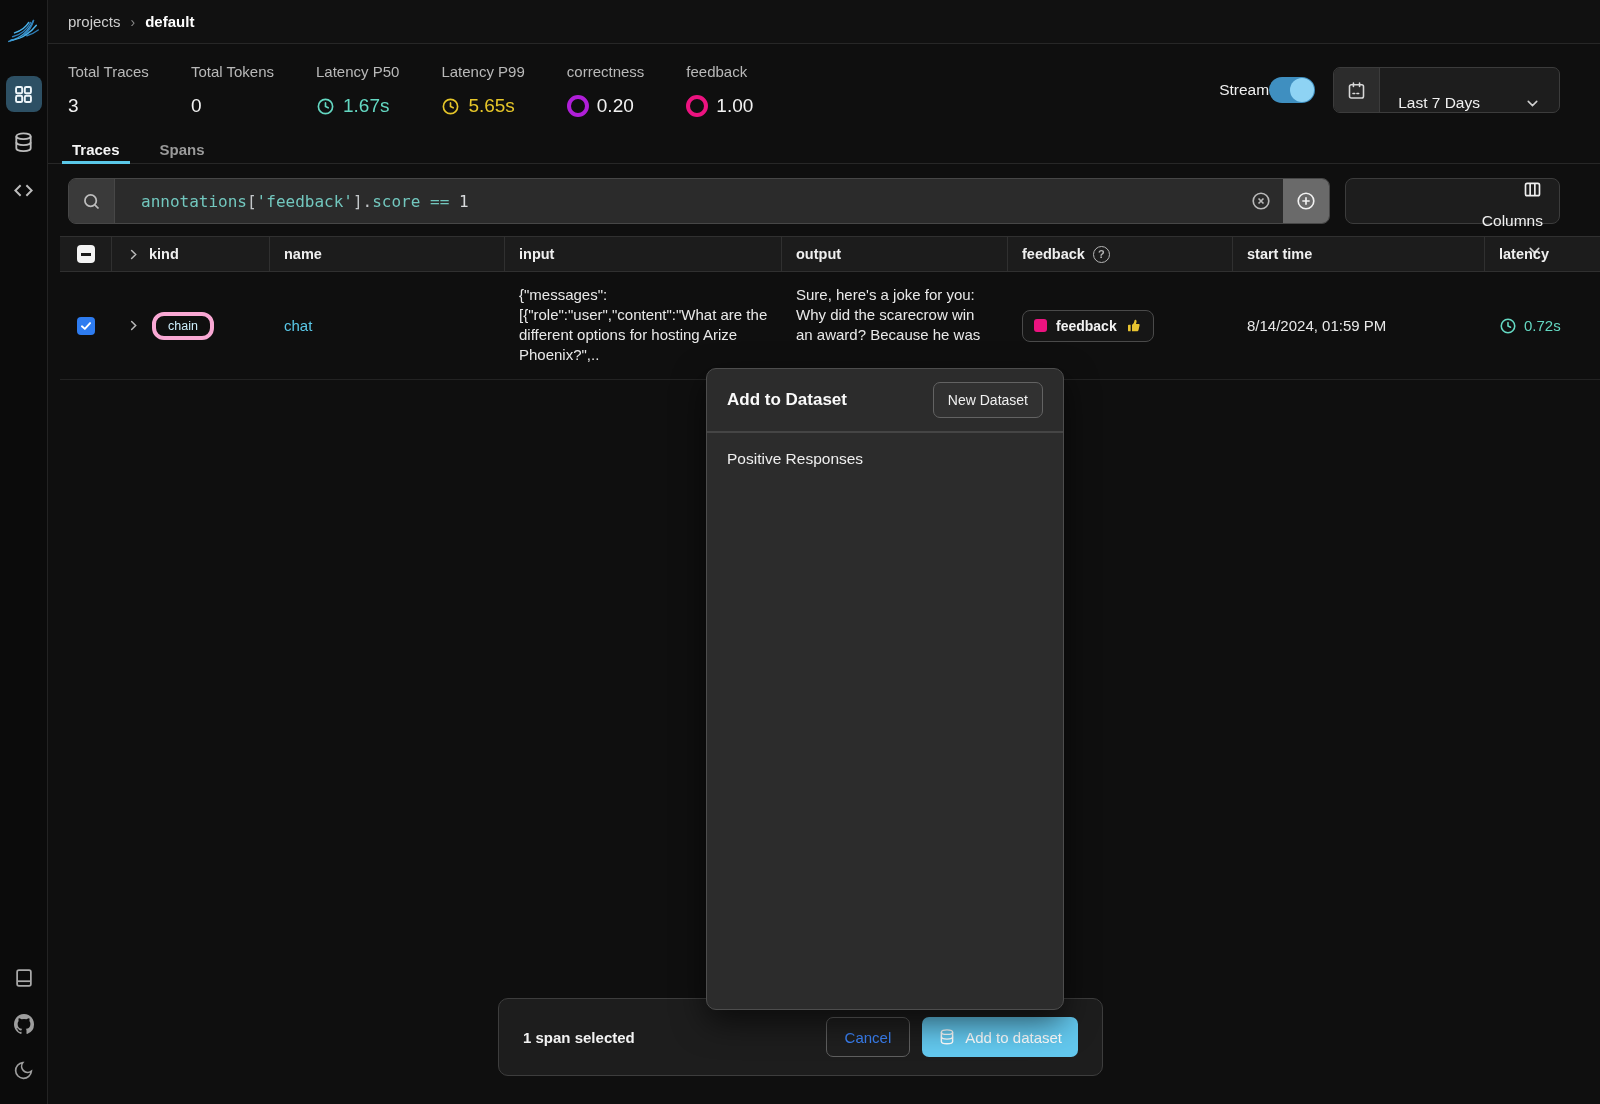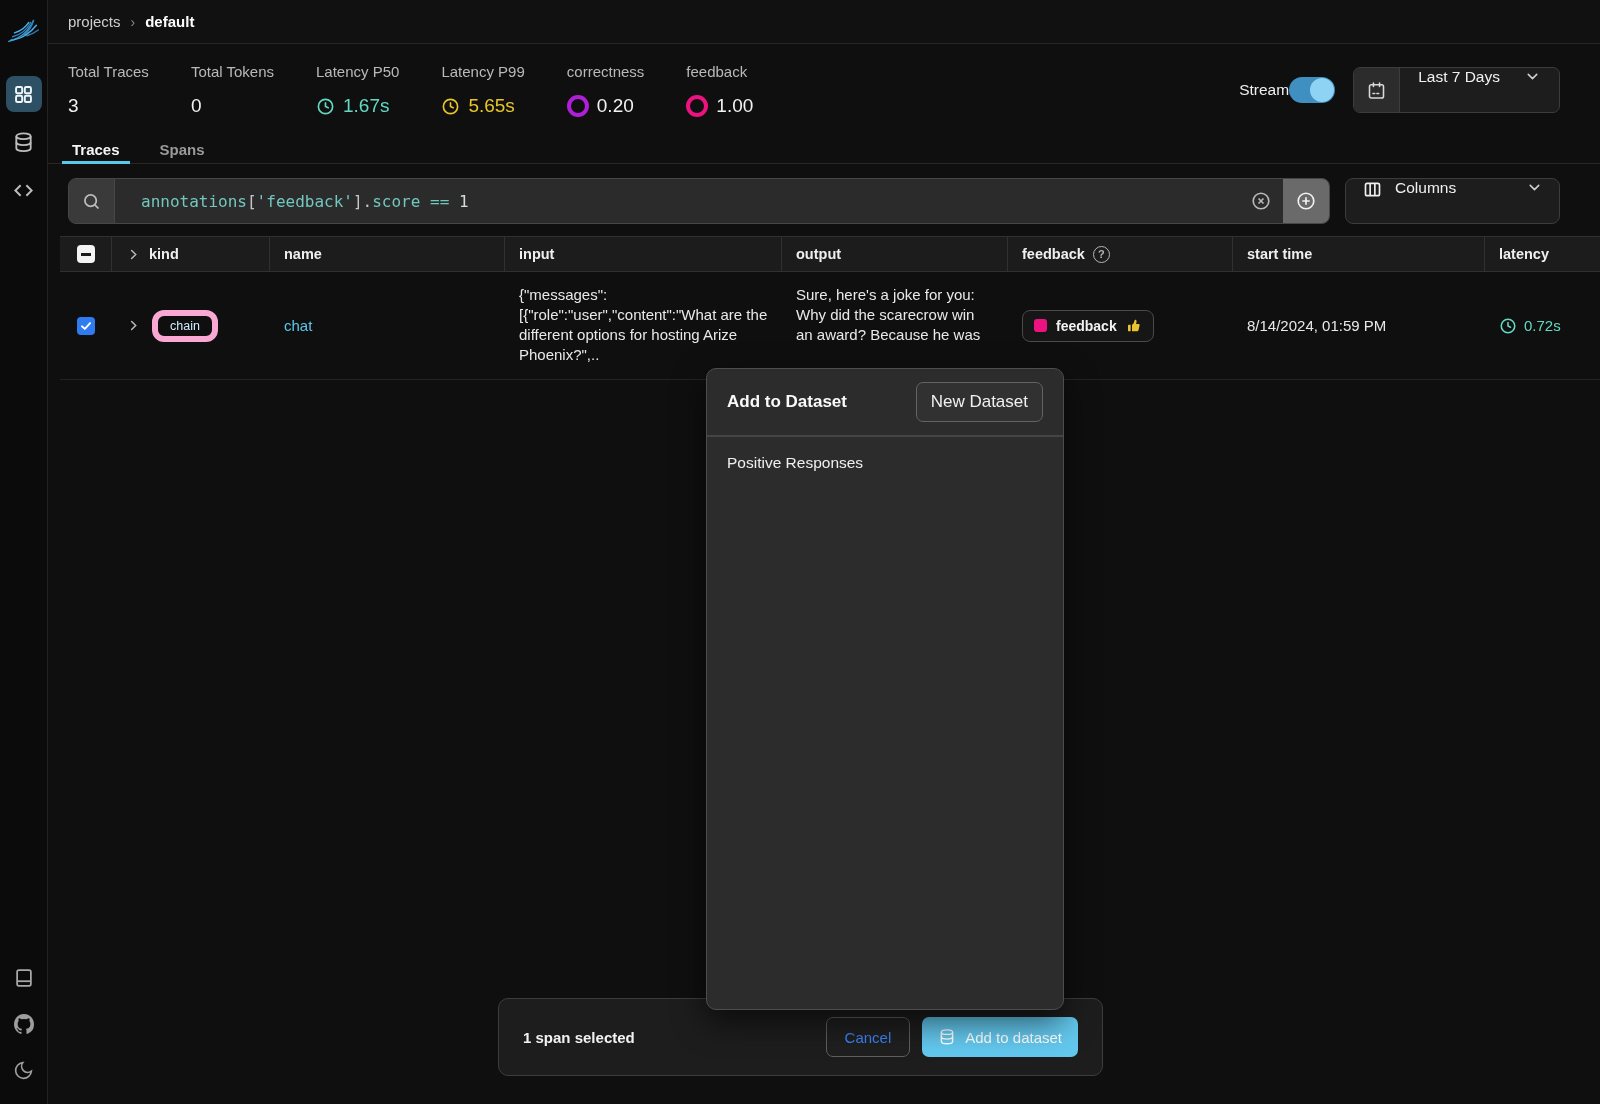--- a/index.html
+++ b/index.html
@@ -37,21 +37,21 @@
 
   .controls { margin-left:auto; display:flex; align-items:center; gap:18px; }
   .stream-wrap { display:flex; align-items:center; }
   .stream-label { font-size:15.5px; color:#f0f0f0; }
   .toggle { width:46px; height:26px; border-radius:13px; background:#3f8fc0; position:relative; cursor:pointer; }
   .toggle .knob { position:absolute; top:1px; right:1px; width:24px; height:24px; border-radius:50%; background:#8ed3f4; }
   .date-group { display:flex; align-items:stretch; height:46px; border:1px solid #3c3c3c;
     border-radius:7px; overflow:hidden; background:#1d1d1d; cursor:pointer; }
   .date-cal { width:46px; background:#2c2c2c; border-right:1px solid #3c3c3c;
     display:flex; align-items:center; justify-content:center; }
-  .date-label-wrap { display:flex; align-items:flex-start; gap:24px; padding:0 18px; }
+  .date-label-wrap { display:flex; align-items:flex-end; gap:44px; padding:0 18px; }
   .date-label { font-size:15.5px; color:#f0f0f0; }
 
   
   .tabs-row { display:flex; padding-left:14px; border-bottom:1px solid #272727; height:28px; }
   .tab { position:relative; display:flex; align-items:center; padding:0 10px; margin-right:20px;
     font-size:15px; font-weight:bold; color:#9a9a9a; cursor:pointer; }
   .tab.active { color:#f5f5f5; }
   .tab.active::after { content:""; position:absolute; left:0; right:0; bottom:-1px; height:3px; background:#5ac8e8; }
 
   
@@ -61,59 +61,59 @@
   .search-icon-seg { width:46px; align-self:stretch; background:#3a3a3a; border-right:1px solid #474747;
     display:flex; align-items:center; justify-content:center; }
   .query { flex:1; padding-left:14px; font-family:"DejaVu Sans Mono", monospace; font-size:16px; white-space:pre;margin-left:12px; }
   .tok-ident, .tok-string, .tok-op { color:#72c7be; }
   .tok-punc { color:#c3c7c9; }
   .tok-num { color:#d8dadc; }
   .icon-btn { width:44px; align-self:stretch; display:flex; align-items:center; justify-content:center; cursor:pointer; }
   .plus-seg { width:46px; align-self:stretch; background:#6a6a6a; display:flex; align-items:center;
     justify-content:center; cursor:pointer; }
   .columns-btn { width:215px; height:46px; background:#1d1d1d; border:1px solid #3c3c3c; border-radius:8px;
-    display:flex; align-items:flex-start; padding:0 16px; gap:12px; cursor:pointer; }
+    display:flex; align-items:flex-end; padding:0 16px; gap:12px; cursor:pointer;flex-direction:column; }
   .columns-label { font-size:15.5px; color:#f0f0f0; }
   .columns-btn .chev { margin-left:auto; }
 
   
   .table { margin-left:12px; }
   .grid-cols { display:grid; grid-template-columns:52px 158px 235px 277px 226px 225px 252px 1fr; }
   .thead { background:#1c1c1c; border-top:1px solid #303030; border-bottom:1px solid #303030; }
   .th { padding:8px 14px; font-size:14.5px; font-weight:bold; color:#efefef; border-right:1px solid #303030;
     display:flex; align-items:center; gap:8px; height:34px; }
   .th:last-child { border-right:none; }
   .th.center { justify-content:center; padding:0; }
   .qmark { width:17px; height:17px; border:1.4px solid #b5b5b5; border-radius:50%; font-size:11px;
     font-weight:bold; color:#b5b5b5; display:inline-flex; align-items:center; justify-content:center; }
   .trow { border-bottom:1px solid #232323; min-height:108px; }
   .td { padding:0 14px; font-size:15px; display:flex; align-items:center; }
   .td.top { align-items:flex-start; padding-top:13px; line-height:20px; }
   .td.center { justify-content:center; padding:0; }
   .cell-text { color:#e9e9e9; overflow-wrap:break-word; word-break:break-word; width:100%; }
-  .chain-pill { border:6px solid #f9a8d4; color:#cdeefb; border-radius:12px; padding:3px 12px; font-size:12.5px; }
+  .chain-pill { border:4px solid #f9a8d4; color:#cdeefb; border-radius:12px; padding:3px 12px; font-size:12.5px; }
   .name-link { color:#5ac8e8; cursor:pointer; }
   .latency-val { color:#64d8c2; display:flex; align-items:center; gap:7px; }
   .checkbox { width:18px; height:18px; border-radius:4px; background:#2e7cf0; display:flex;
     align-items:center; justify-content:center; cursor:pointer; }
   .checkbox-ind { width:18px; height:18px; border-radius:4px; background:#f4f4f4; position:relative; cursor:pointer; }
   .checkbox-ind::after { content:""; position:absolute; left:4px; right:4px; top:8px; height:2.5px; background:#1b1b1b; }
   .fb-badge { display:inline-flex; align-items:center; gap:9px; border:1px solid #4a4a4a; background:#161616;
     border-radius:8px; padding:7px 11px; cursor:pointer; }
   .fb-square { width:13px; height:13px; border-radius:3px; background:#ec1380; }
   .fb-label { font-size:14px; font-weight:bold; color:#f2f2f2; }
 
   
   .modal { position:absolute; left:706px; top:368px; width:358px; height:642px; background:#2c2c2c;
     border:1px solid #4d4d4d; border-radius:10px; box-shadow:0 12px 32px rgba(0,0,0,.6); z-index:20;
     display:flex; flex-direction:column; }
   .modal-head { display:flex; align-items:center; justify-content:space-between; padding:13px 20px; }
   .modal-title { font-size:17px; font-weight:bold; color:#fafafa; }
   .new-dataset-btn { border:1px solid #636363; border-radius:7px; background:#313131; color:#f0f0f0;
-    font-size:17px; padding:9px 14px; cursor:pointer; font-family:inherit; }
+    font-size:14px; padding:9px 14px; cursor:pointer; font-family:inherit; }
   .modal-divider { border-top:1px solid #454545; }
   .modal-search-wrap { padding:12px; }
   .modal-search { height:44px; border:1px solid #5a5a5a; border-radius:7px; background:#262626;
     display:flex; align-items:stretch; overflow:hidden; }
   .modal-search-icon { width:44px; background:#3d3d3d; display:flex; align-items:center; justify-content:center; }
   .modal-search input { flex:1; background:transparent; border:none; outline:none; color:#e8e8e8;
     font-size:15.5px; padding:0 12px; font-family:"Liberation Sans", sans-serif; }
   .modal-search input::placeholder { color:#8f8f8f; font-style:italic; }
   .dataset-item { padding:17px 20px; font-size:15.5px; color:#efefef; cursor:pointer; }
 

